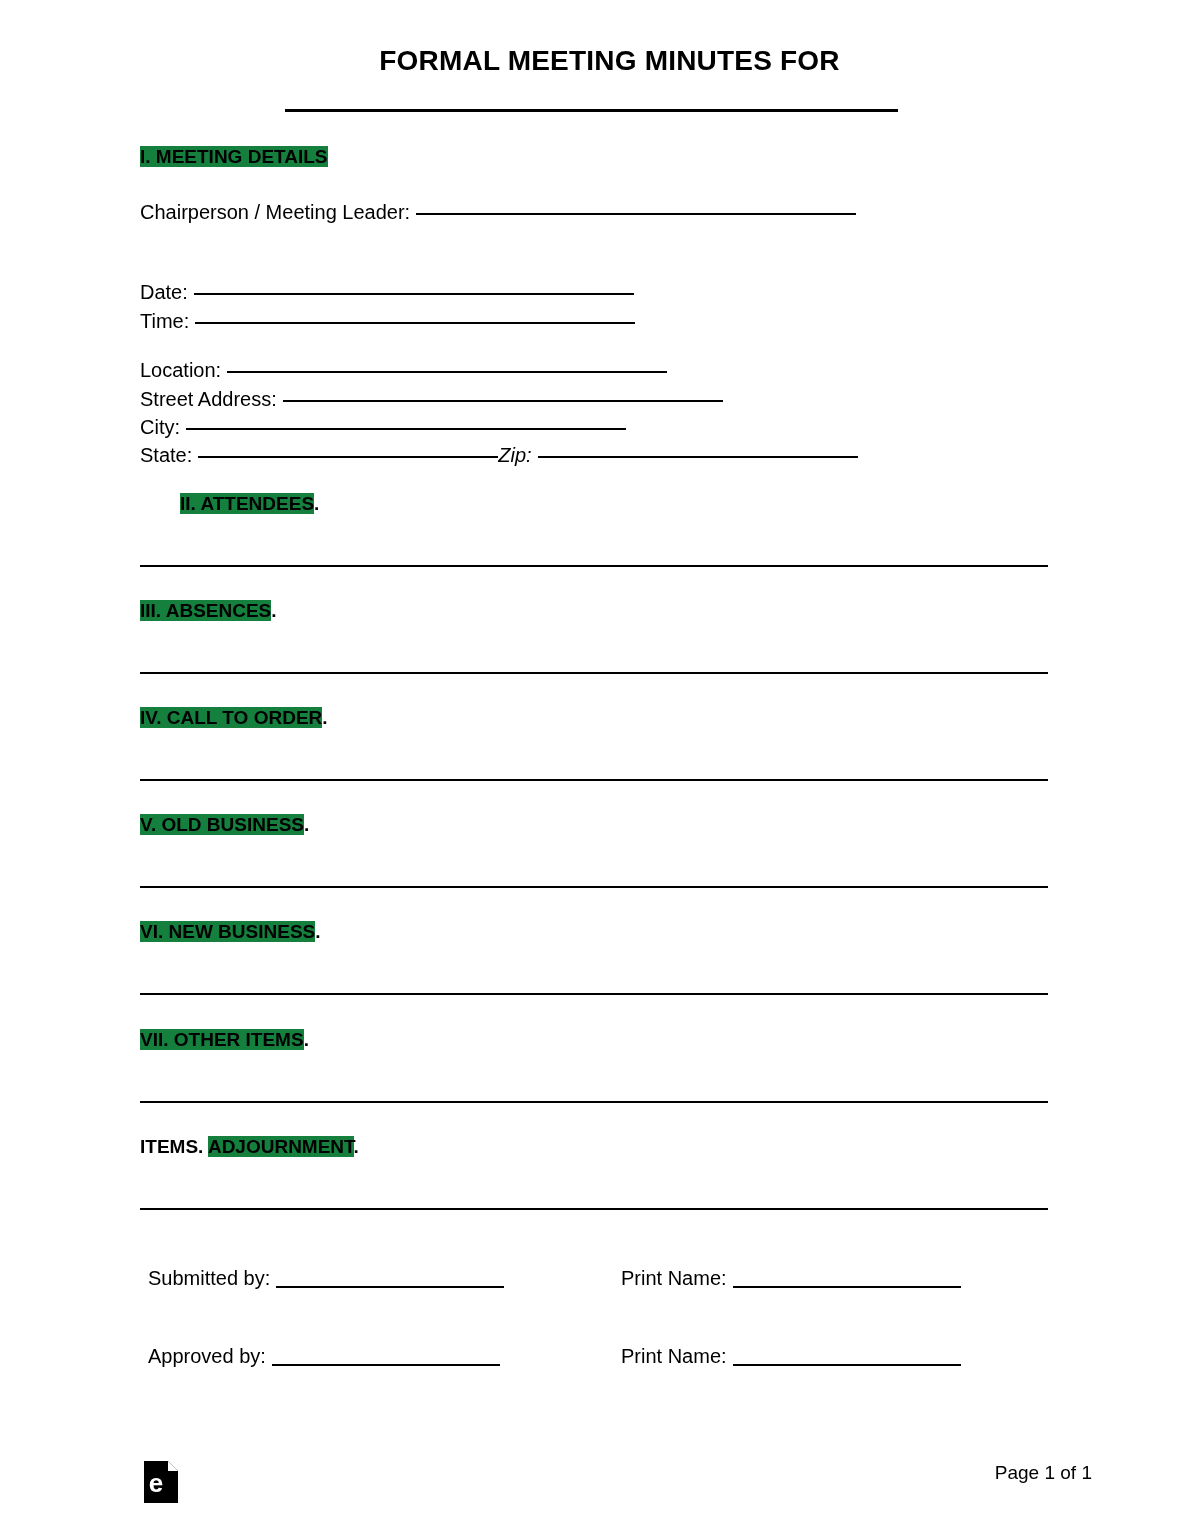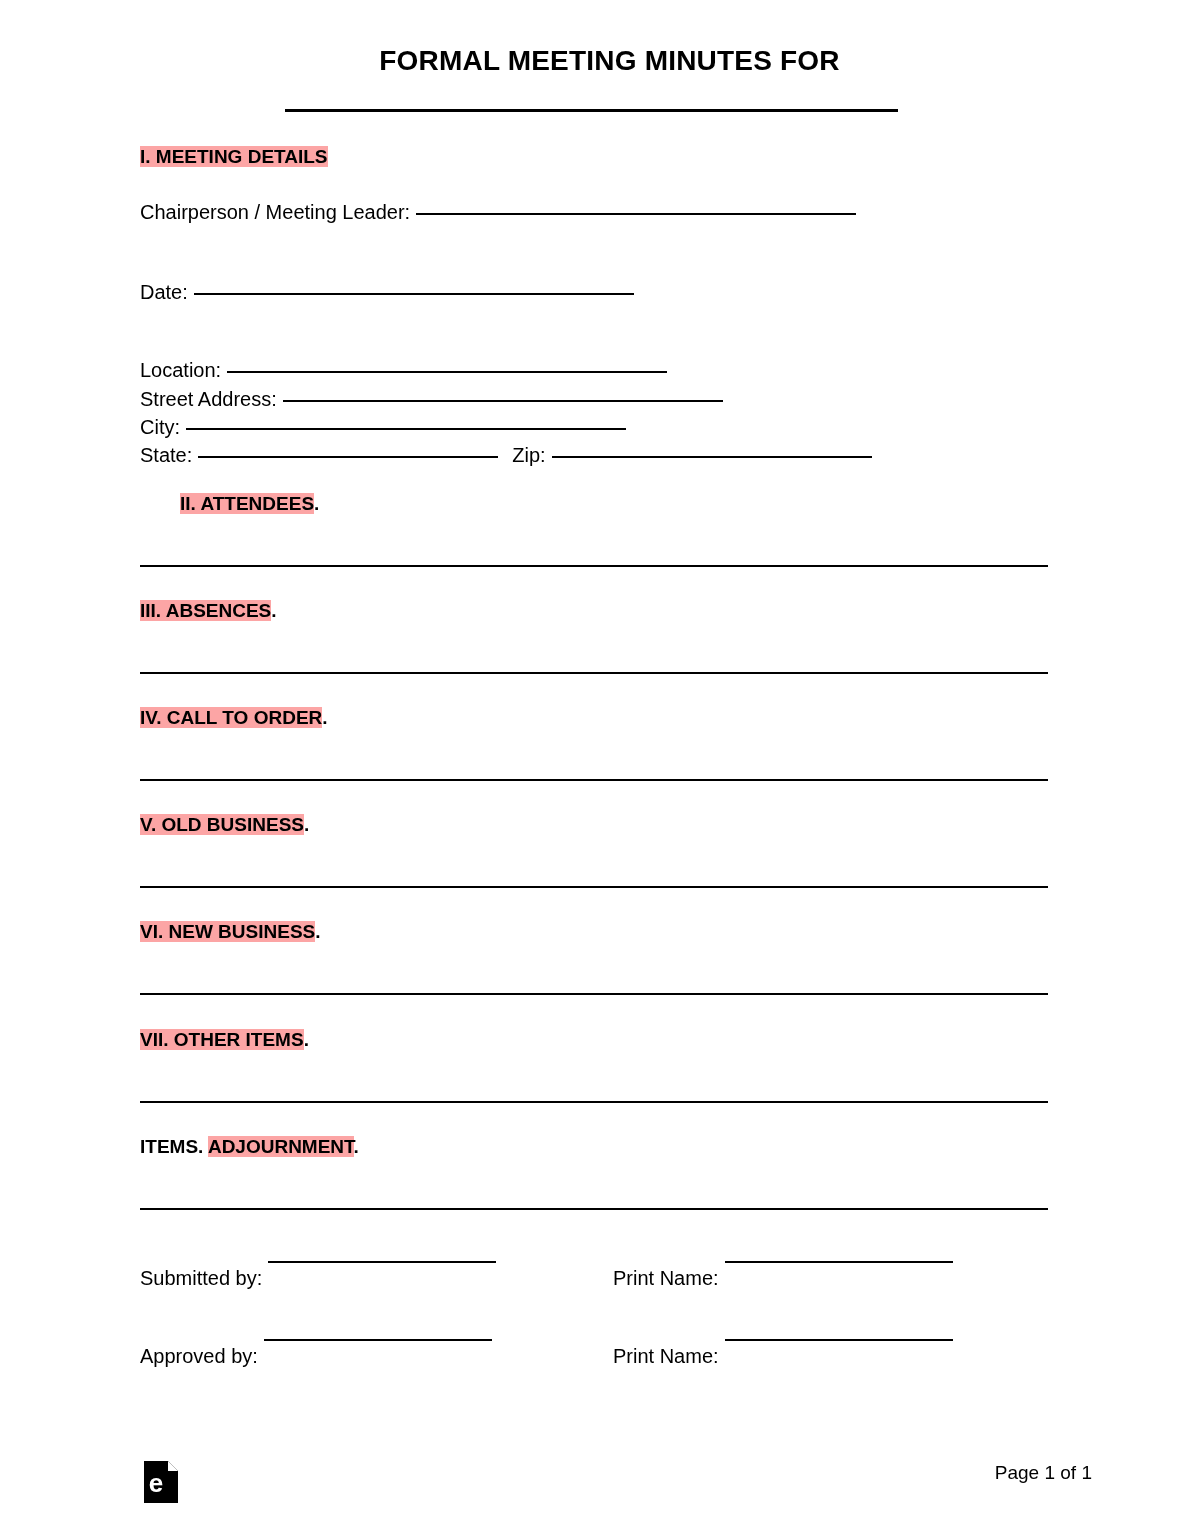--- a/index.html
+++ b/index.html
@@ -44,21 +44,21 @@
   
   .sec-head {
     position: absolute;
     left: 140px;
     font-size: 19px;
     font-weight: bold;
     line-height: 24px;
     white-space: nowrap;
   }
   .hl {
-    background: #fca5a5;
+    background: #15803d;
   }
 
   
   .field-row {
     position: absolute;
     left: 140px;
     font-size: 20px;
     line-height: 27px;
     white-space: nowrap;
     display: flex;
@@ -85,21 +85,22 @@
     border-top: 2.5px solid #000;
   }
 
   
   .sig-row {
     position: absolute;
     font-size: 20px;
     line-height: 27px;
     white-space: nowrap;
     display: flex;
-    align-items: flex-start;
+    align-items: flex-end;
+    margin-left: 8px;
   }
 
   
   .footer-logo {
     position: absolute;
     left: 144px;
     top: 1461px;
     width: 34px;
     height: 42px;
   }
@@ -126,40 +127,44 @@
     <span class="field-label">Chairperson / Meeting Leader:</span>
     <span class="rule" style="width:440px;"></span>
   </div>
 
 
   <div class="field-row" style="top:279px;">
     <span class="field-label">Date:</span>
     <span class="rule" style="width:440px;"></span>
   </div>
 
+  <div class="field-row" style="top:308px;">
+    <span class="field-label">Time:</span>
+    <span class="rule" style="width:440px;"></span>
+  </div>
 
   <div class="field-row" style="top:357px;">
     <span class="field-label">Location:</span>
     <span class="rule" style="width:440px;"></span>
   </div>
 
   <div class="field-row" style="top:386px;">
     <span class="field-label">Street Address:</span>
     <span class="rule" style="width:440px;"></span>
   </div>
 
   <div class="field-row" style="top:414px;justify-content:center;">
     <span class="field-label">City:</span>
     <span class="rule" style="width:440px;"></span>
   </div>
 
   <div class="field-row" style="top:442px;">
     <span class="field-label">State:</span>
     <span class="rule" style="width:300px;"></span>
-    <span class="field-label" style="margin-left:14px;">Zip:</span>
+    <span class="field-label" style="font-style:italic;">Zip:</span>
     <span class="rule" style="width:320px;"></span>
   </div>
 
   <div class="sec-head" style="top:492px;padding-left:40px;"><span></span><span class="hl">II. ATTENDEES</span><span>.</span></div>
   <div class="divider" style="top:565px;"></div>
 
   <div class="sec-head" style="top:599px;"><span></span><span class="hl">III. ABSENCES</span><span>.</span></div>
   <div class="divider" style="top:672px;"></div>
 
   <div class="sec-head" style="top:706px;"><span></span><span class="hl">IV. CALL TO ORDER</span><span>.</span></div>

